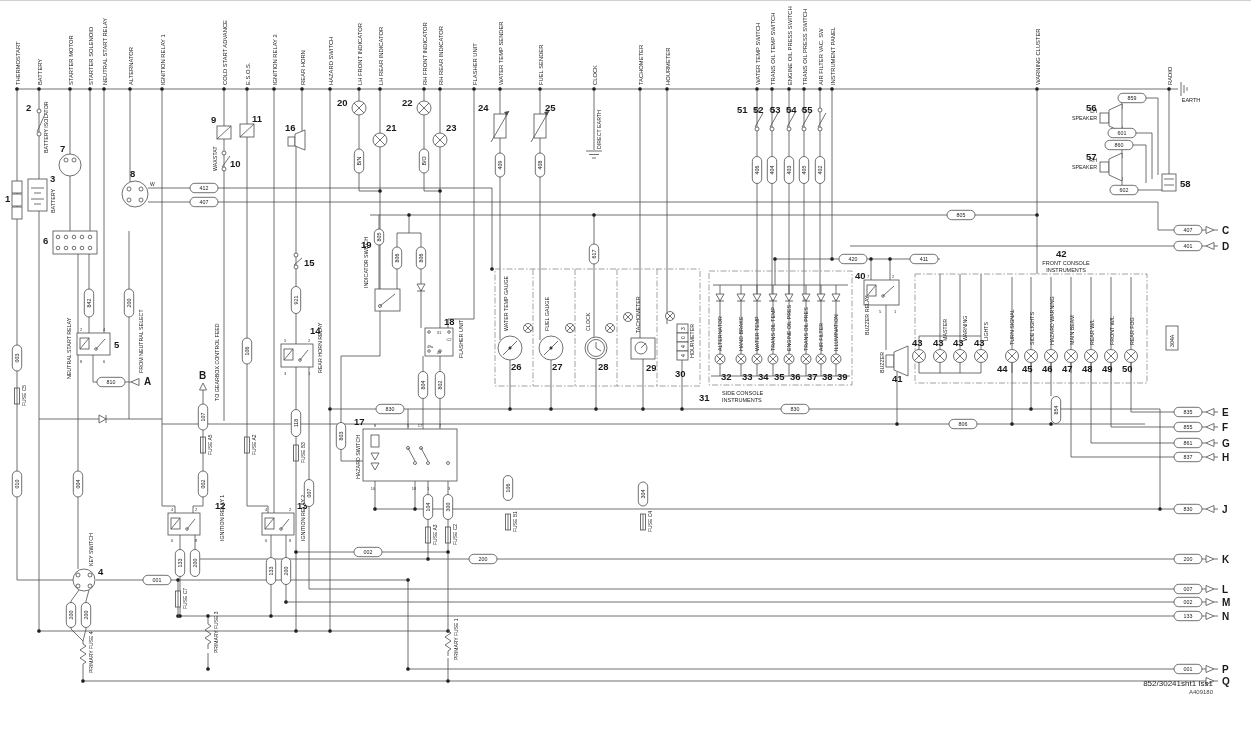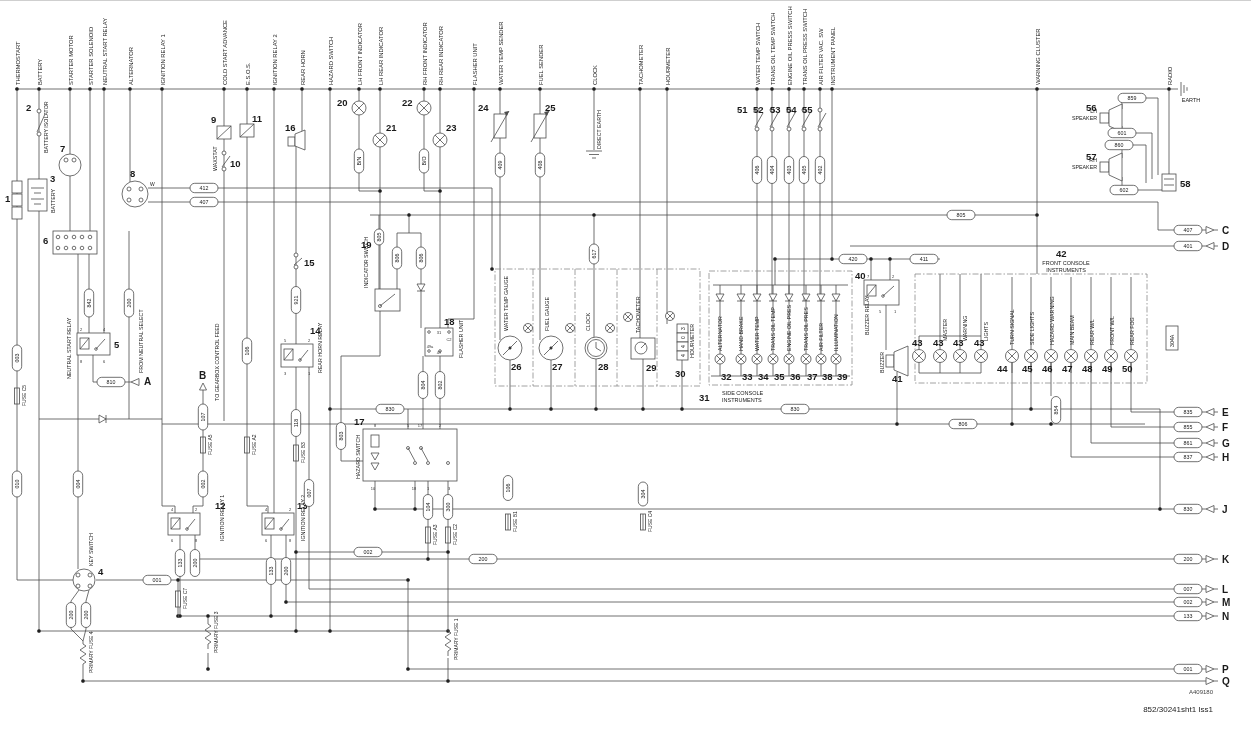--- a/index.html
+++ b/index.html
@@ -1,21 +1,21 @@
 <!DOCTYPE html>
 <html><head>
 <meta charset="utf-8">
 <style>
   html,body{margin:0;padding:0;background:#f4f4f4;font-family:"Liberation Sans",sans-serif;}
   .page{position:relative;width:1251px;height:737px;background:#ffffff;overflow:hidden;
         border-top:1px solid #cfcfcf;border-bottom:1px solid #cfcfcf;}
   svg{position:absolute;left:0;top:0;}
   svg text{font-family:"Liberation Sans",sans-serif;}
   .footer-code{position:absolute;right:38px;top:688px;font-size:6px;color:#444;}
-  .footer-ref{position:absolute;right:38px;top:704px;font-size:8px;color:#222;}
+  .footer-ref{position:absolute;right:38px;top:678px;font-size:8px;color:#222;}
 </style>
 </head>
 <body>
 
 <div class="page">
   <svg id="diagram" width="1251" height="737" viewBox="0 0 1251 737">
       <polyline points="15,88 1178,88" fill="none" stroke="#4c4c4c" stroke-width="0.8"></polyline>
       <polyline points="17,88 17,579 73,579" fill="none" stroke="#4c4c4c" stroke-width="0.8"></polyline>
       <polyline points="39,88 39,630 448,630" fill="none" stroke="#4c4c4c" stroke-width="0.8"></polyline>
       <polyline points="70,88 70,230" fill="none" stroke="#4c4c4c" stroke-width="0.8"></polyline>

